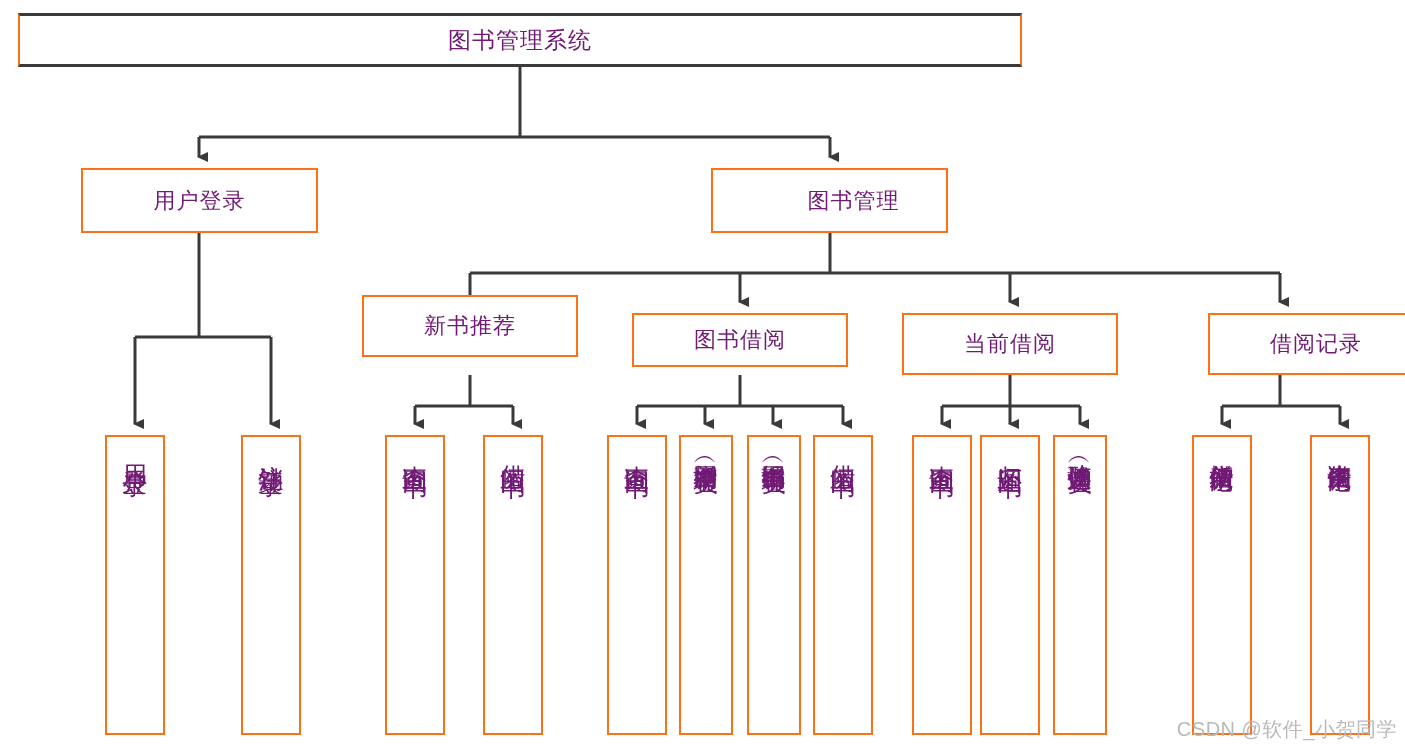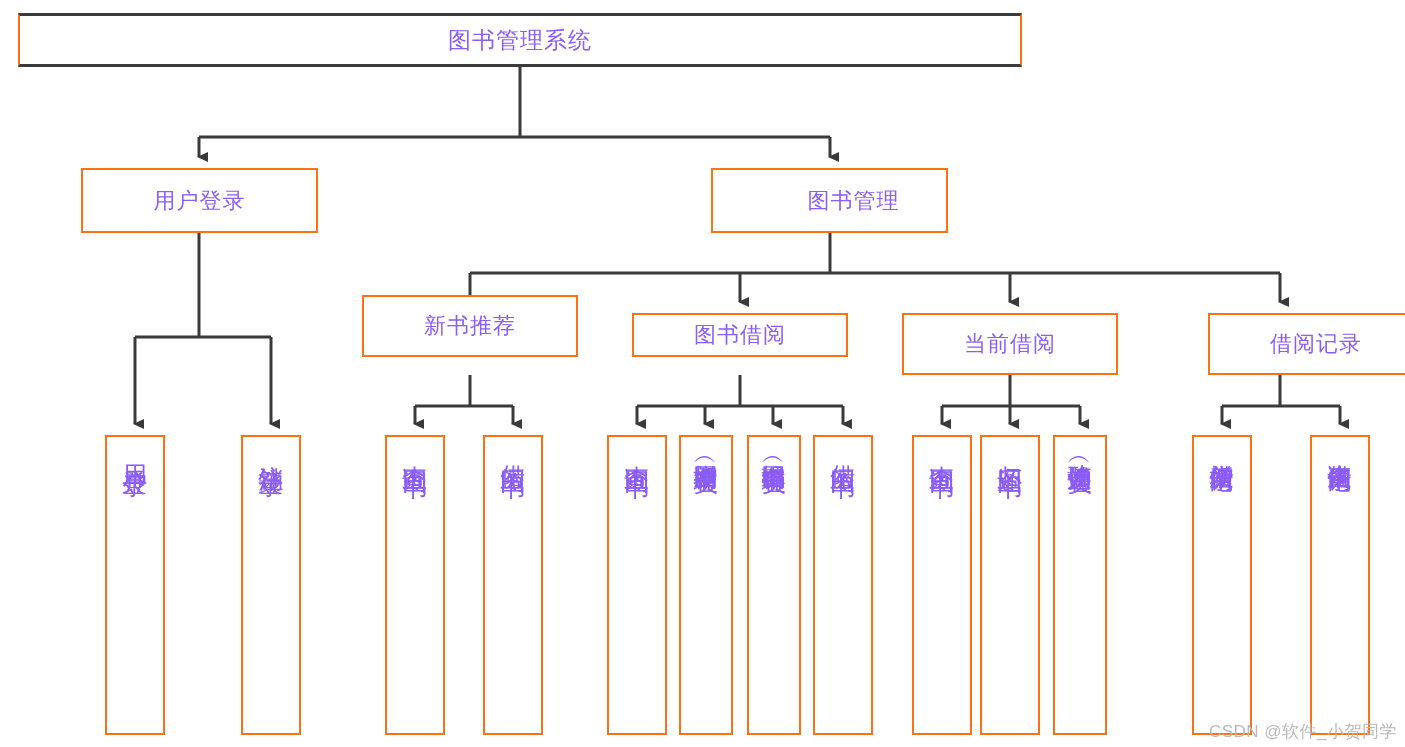--- a/index.html
+++ b/index.html
@@ -29,21 +29,21 @@
     background:#ffffff;
     display:flex;
     align-items:center;
     justify-content:center;
     text-align:center;
   }
   .node .label{
     font-size:21px;
     line-height:1.15;
     letter-spacing:1px;
-    color:#8b5cf6;
+    color:#701a75;
     white-space:nowrap;
   }
   
   .node.root{
     border-top:3px solid #3a3a3a;
     border-bottom:3px solid #3a3a3a;
     box-shadow:inset 0 2px 0 #ffffff, inset 0 -2px 0 #ffffff;
   }
   .node.root .label{font-size:23px;}
   .node.level2 .label{font-size:22px;}
@@ -64,21 +64,21 @@
     max-height:100%;
   }
   .node.leaf.tall .label{
     font-size:24px;
     letter-spacing:1px;
   }
   #watermark{
     position:absolute;
     right:8px;
     bottom:4px;
-    font-size:17px;
+    font-size:20px;
     color:#b9b9b9;
     letter-spacing:0.5px;
     white-space:nowrap;
     user-select:none;
   }
 </style>
 </head>
 <body>
 
 <div id="canvas">
@@ -142,21 +142,21 @@
   </div>
 
   <div class="node level2" style="left:711px;top:168px;width:237px;height:65px;padding-left:48px;">
     <span class="label">图书管理</span>
   </div>
 
   <div class="node level3" style="left:362px;top:295px;width:216px;height:62px;">
     <span class="label">新书推荐</span>
   </div>
 
-  <div class="node level3" style="left:632px;top:313px;width:216px;height:44px;">
+  <div class="node level3" style="left:632px;top:313px;width:216px;height:54px;">
     <span class="label">图书借阅</span>
   </div>
 
   <div class="node level3" style="left:902px;top:313px;width:216px;height:62px;">
     <span class="label">当前借阅</span>
   </div>
 
   <div class="node level3" style="left:1208px;top:313px;width:216px;height:62px;">
     <span class="label">借阅记录</span>
   </div>

